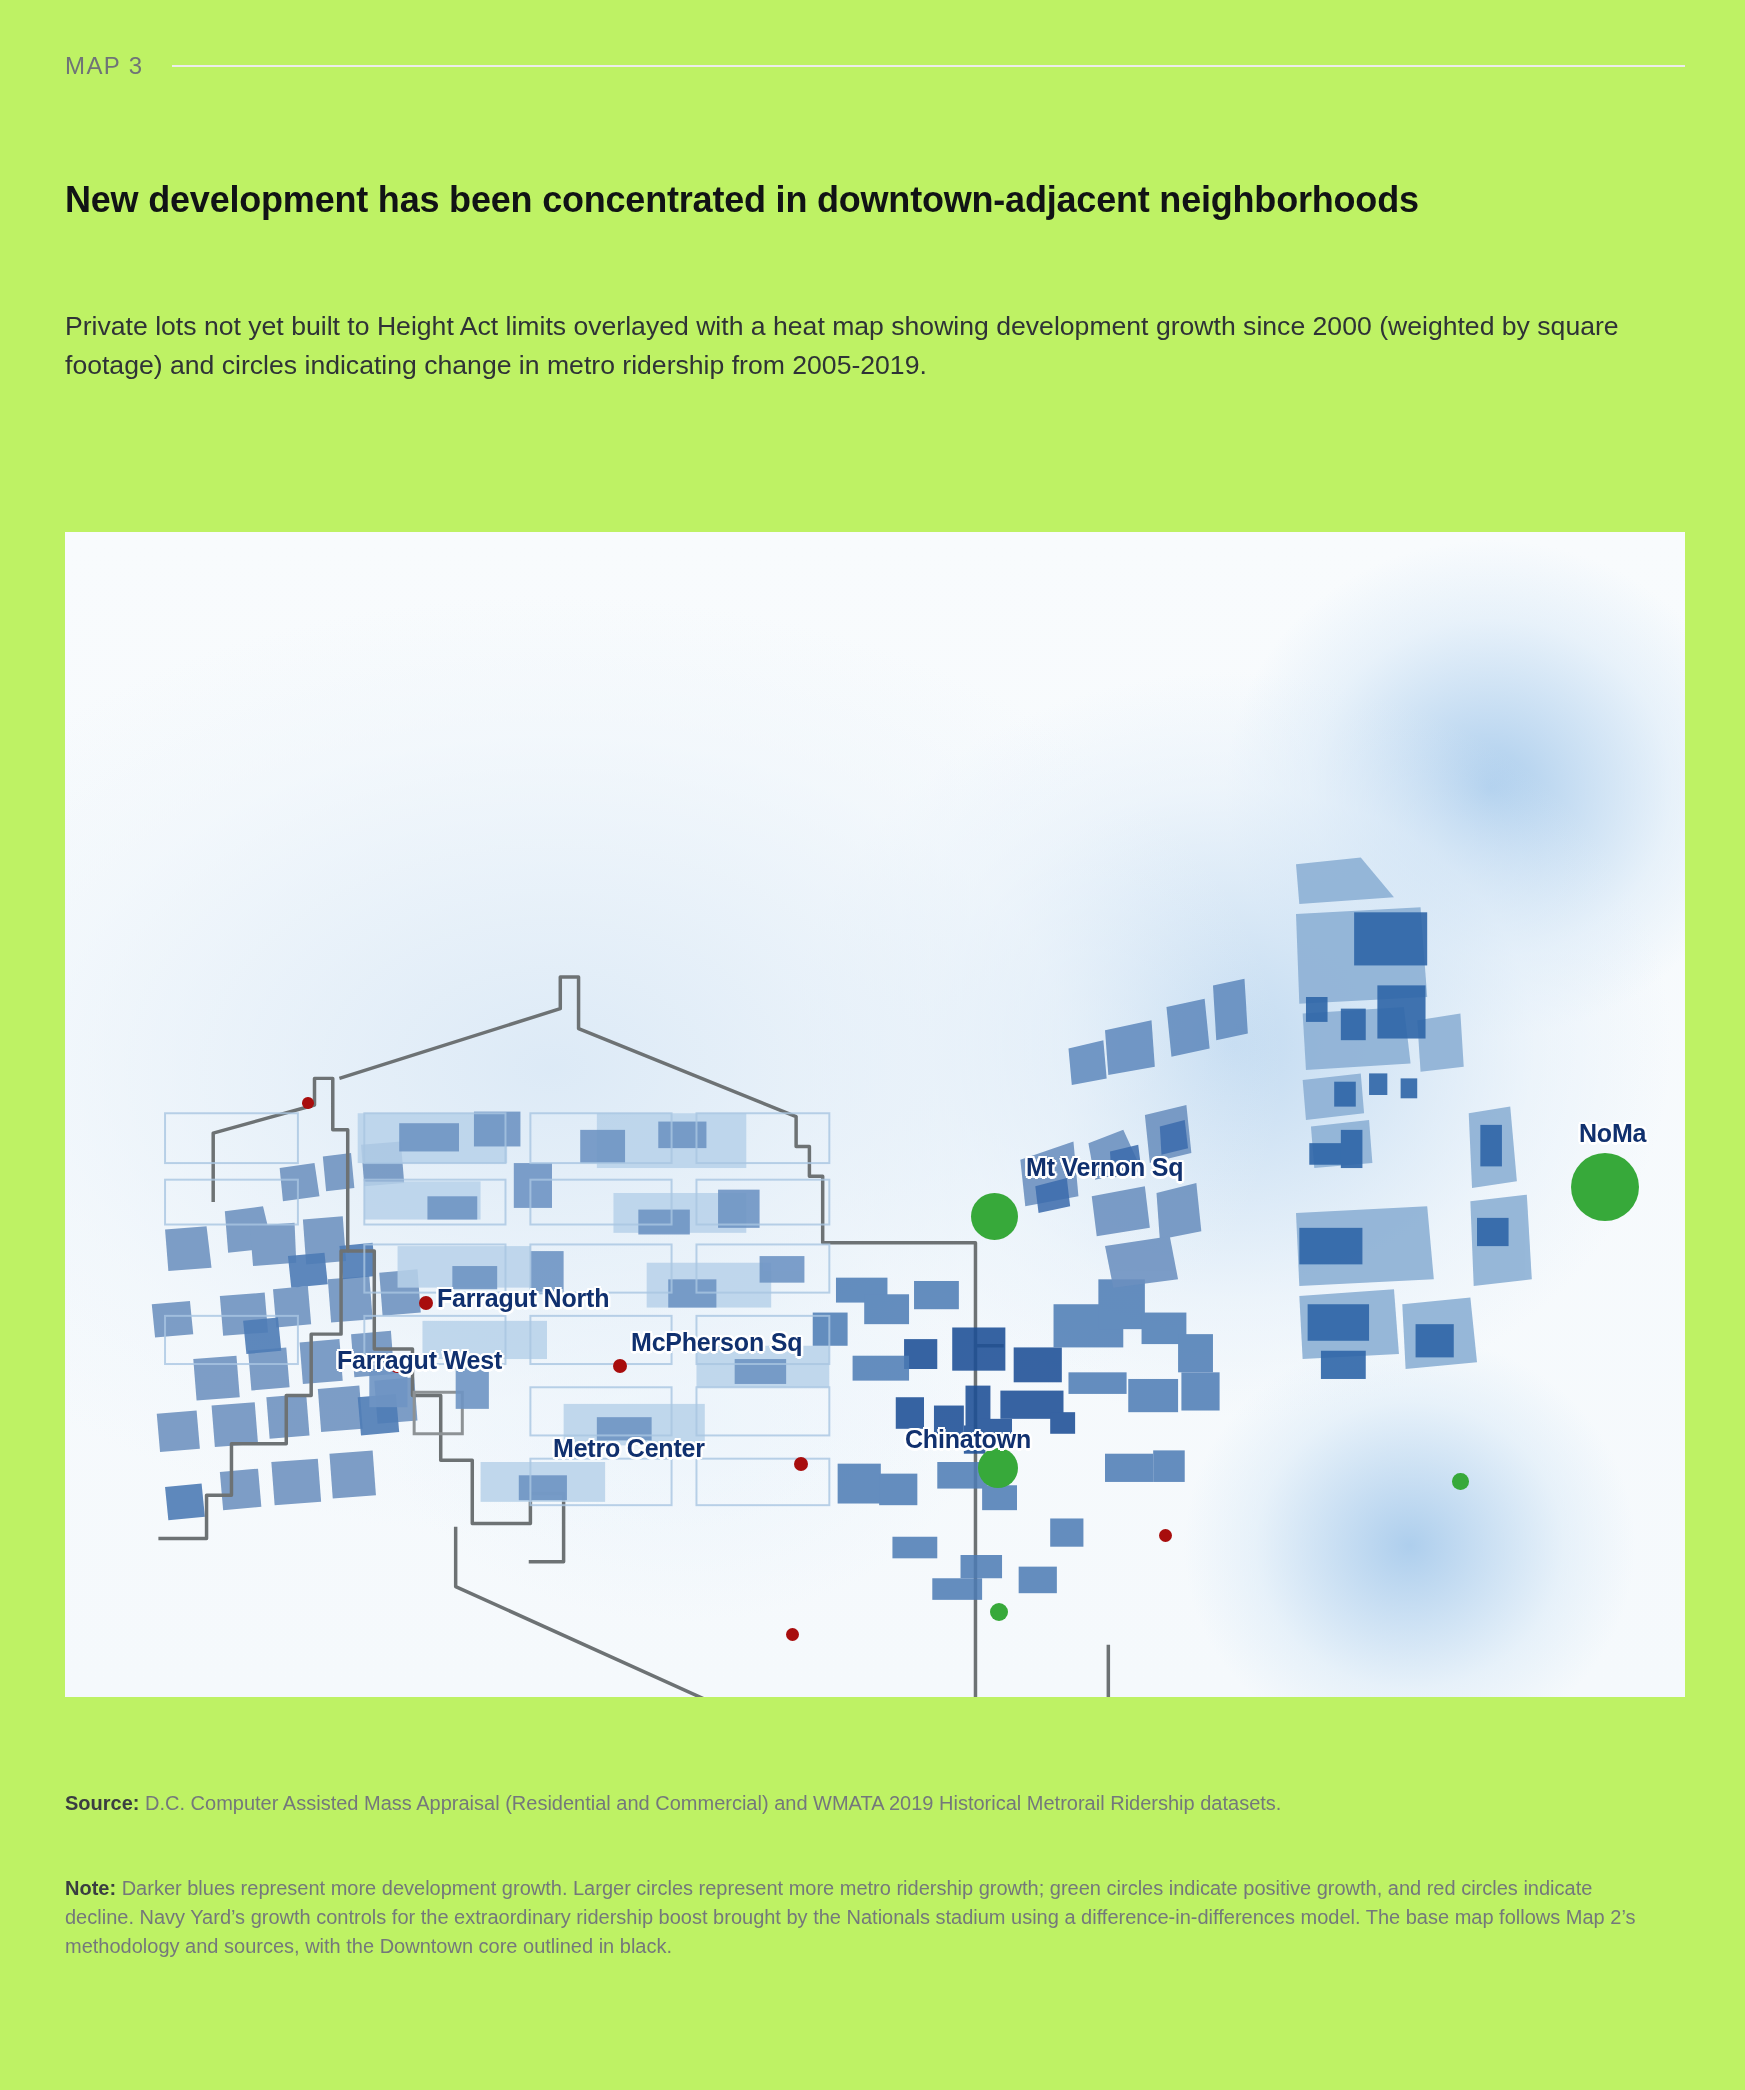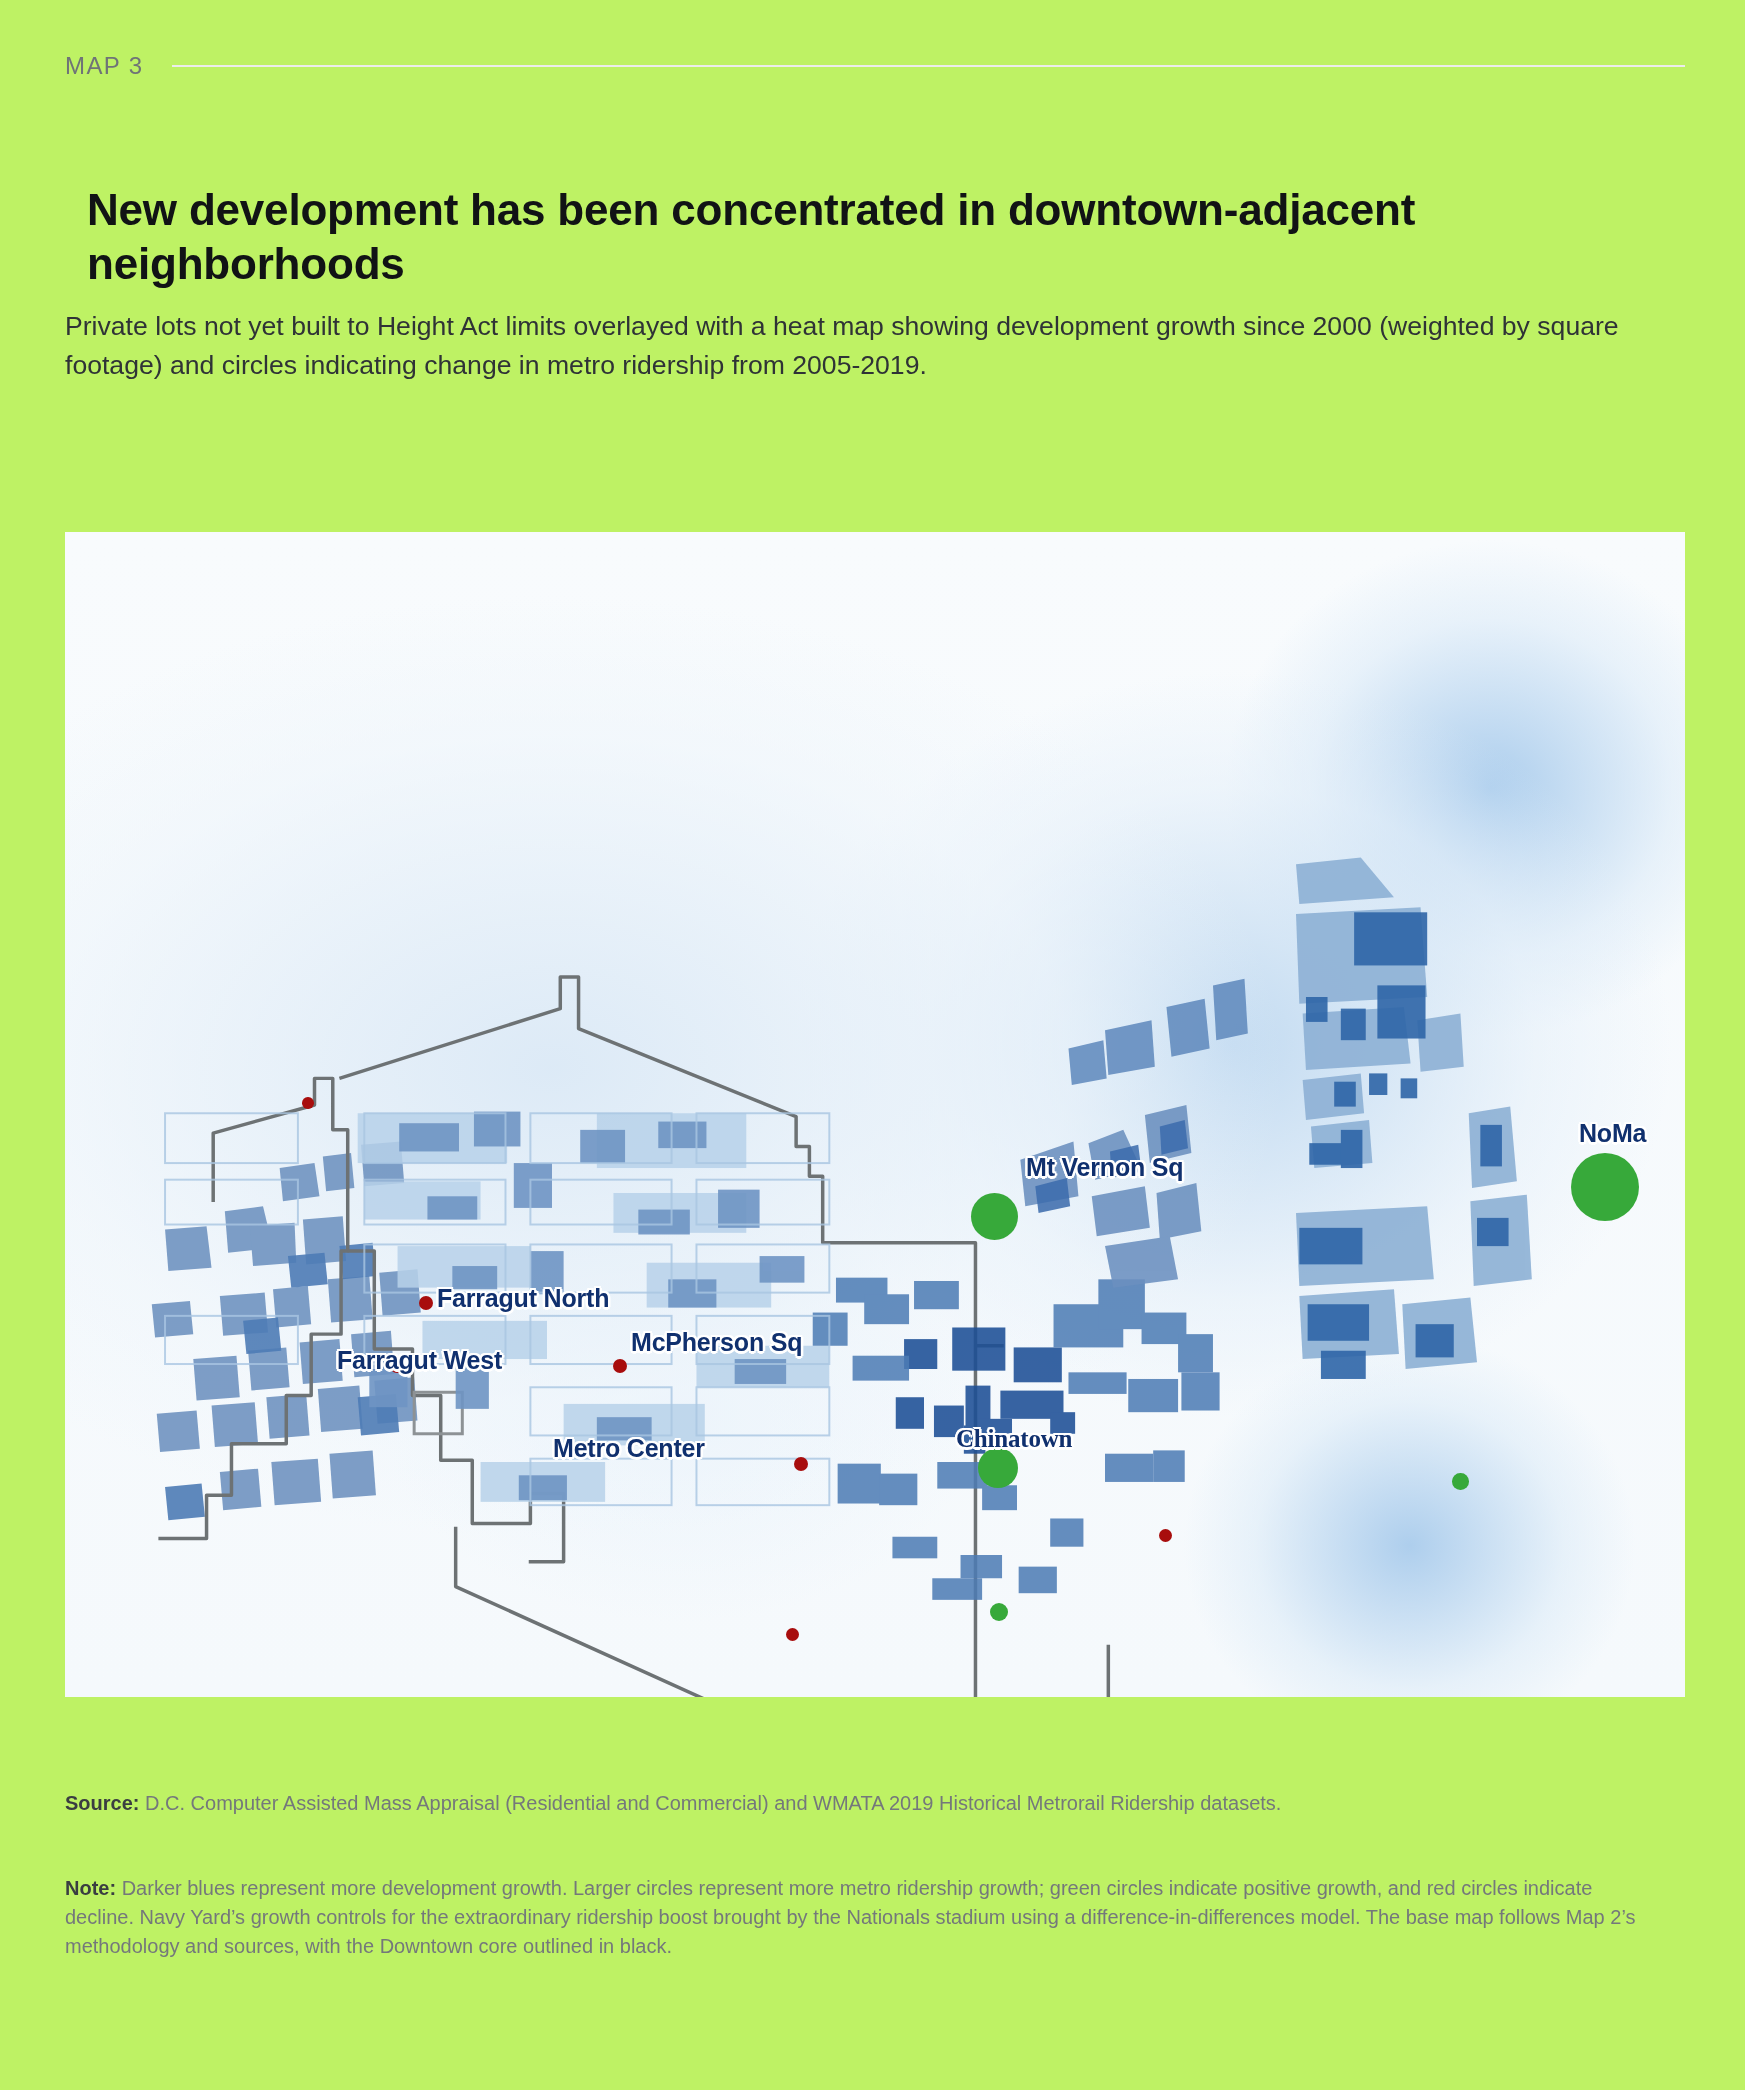--- a/index.html
+++ b/index.html
@@ -35,26 +35,25 @@
   .kicker-rule{
     flex:1 1 auto;
     height:1.7px;
     background:#ececec;
   }
 
   .title{
     position:absolute;
     left:65px; top:154px;
     width:1379px;
-    font-size:44px;
+    font-size:36px;
     line-height:1.22;
     font-weight:700;
     color:#111315;
     letter-spacing:-0.2px;
-    margin-left:22px;
   }
   .subtitle{
     position:absolute;
     left:65px; top:280px;
     width:1612px;
     font-size:26.6px;
     line-height:1.47;
     color:#2f3336;
     font-weight:400;
   }
@@ -403,21 +402,21 @@
     <div class="dot" style="left:237px;top:565px;width:11.6px;height:11.6px;background:#a80d0d;"></div>
     <div class="dot" style="left:1094px;top:997px;width:13.3px;height:13.3px;background:#a80d0d;"></div>
     <div class="dot" style="left:721px;top:1096px;width:13.3px;height:13.3px;background:#a80d0d;"></div>
 
     <div class="lbl" style="left:961px;top:621px;">Mt Vernon Sq</div>
     <div class="lbl" style="left:1514px;top:587px;">NoMa</div>
     <div class="lbl" style="left:372px;top:752px;">Farragut North</div>
     <div class="lbl" style="left:272px;top:814px;">Farragut West</div>
     <div class="lbl" style="left:566px;top:796px;">McPherson Sq</div>
     <div class="lbl" style="left:488px;top:902px;">Metro Center</div>
-    <div class="lbl" style="left:891px;top:893px;font-family:Liberation Serif, serif;">Chinatown</div>
+    <div class="lbl" style="left:840px;top:893px;">Chinatown</div>
 
   </div>
 
   <div class="foot foot-source">
     <b>Source:</b><span> D.C. Computer Assisted Mass Appraisal (Residential and Commercial) and WMATA 2019 Historical Metrorail Ridership datasets.</span>
   </div>
   <div class="foot foot-note">
     <b>Note:</b><span> Darker blues represent more development growth. Larger circles represent more metro ridership growth; green circles indicate positive growth, and red circles indicate decline. Navy Yard’s growth controls for the extraordinary ridership boost brought by the Nationals stadium using a difference-in-differences model. The base map follows Map 2’s methodology and sources, with the Downtown core outlined in black.</span>
   </div>
 

